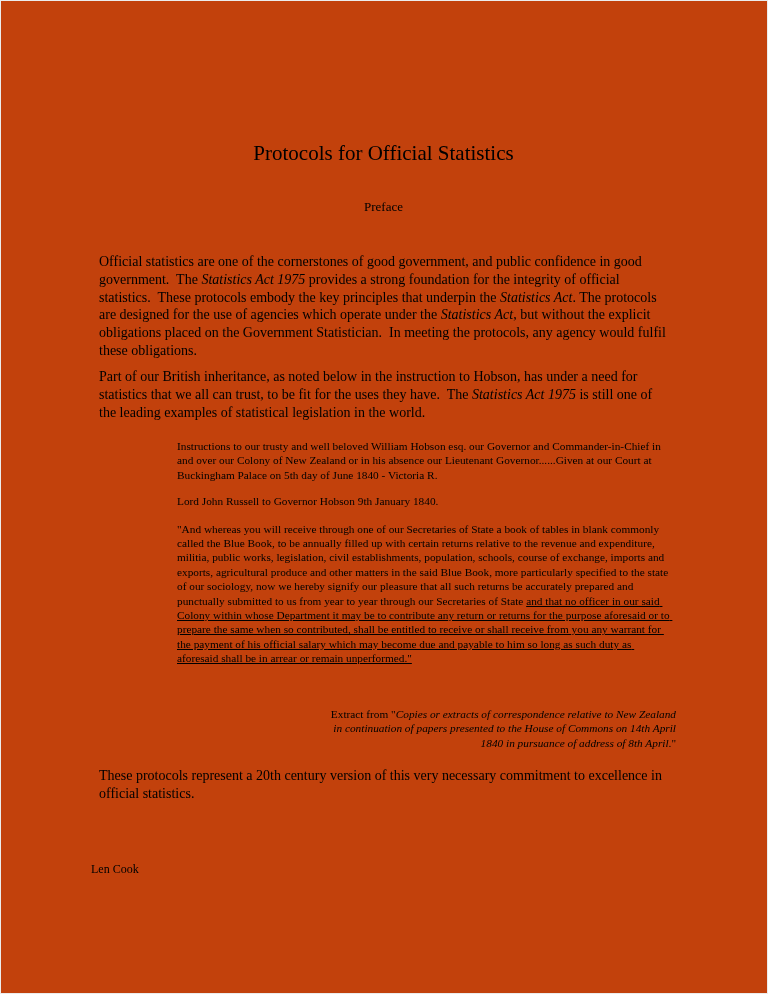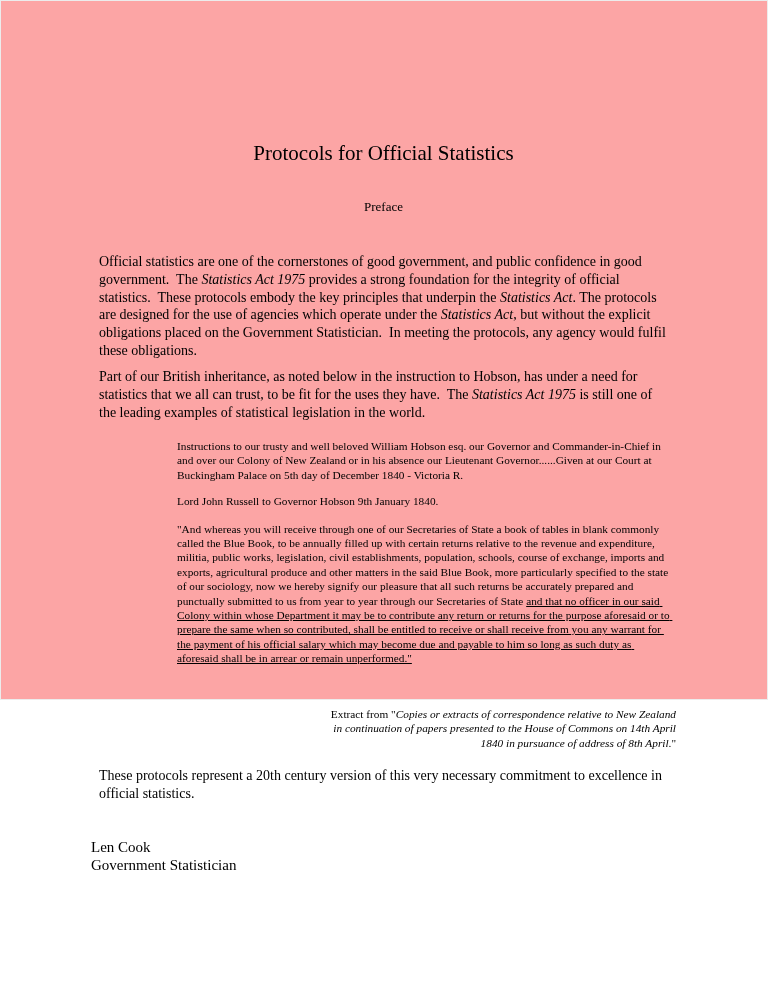--- a/index.html
+++ b/index.html
@@ -10,23 +10,23 @@
   body {
     width: 768px;
     height: 994px;
     font-family: "Liberation Serif", "DejaVu Serif", serif;
     color: #000000;
     overflow: hidden;
   }
   .page {
     box-sizing: border-box;
     width: 768px;
-    height: 700px;
+    height: 994px;
     padding: 141px 92px 0 91px;
-    background: #fca5a5;
+    background: #c2410c;
     box-shadow: inset 0 0 0 1px #ececec;
   }
   .title {
     font-size: 21px;
     font-weight: normal;
     text-align: center;
     margin: 0;
     line-height: 1.15;
   }
   .preface {
@@ -57,50 +57,49 @@
   .quote-2 { margin-top: 12px; }
   .quote-3 { margin-top: 13px; }
   .extract {
     font-size: 11.3px;
     line-height: 14.6px;
     margin: 41px 0 0 232px;
     text-align: right;
     white-space: pre-wrap;
   }
   .signature {
-    margin-top: 36px;
-    font-size: 15px;
+    margin-top: 58px;
+    font-size: 12px;
     line-height: 17.9px;
   }
   .i { font-style: italic; }
   .u { text-decoration: underline; }
 </style>
 </head>
 <body>
 
 <div class="page">
 
   <h1 class="title">Protocols for Official Statistics</h1>
 
   <h2 class="preface">Preface</h2>
 
   <p class="body-para para-intro"><span>Official statistics are one of the cornerstones of good government, and public confidence in good government.  The </span><span class="i">Statistics Act 1975</span><span> provides a strong foundation for the integrity of official statistics.  These protocols embody the key principles that underpin the </span><span class="i">Statistics Act</span><span>. The protocols are designed for the use of agencies which operate under the </span><span class="i">Statistics Act</span><span>, but without the explicit obligations placed on the Government Statistician.  In meeting the protocols, any agency would fulfil these obligations.</span></p>
 
   <p class="body-para para-inheritance"><span>Part of our British inheritance, as noted below in the instruction to Hobson, has under a need for statistics that we all can trust, to be fit for the uses they have.  The </span><span class="i">Statistics Act 1975</span><span> is still one of the leading examples of statistical legislation in the world.</span></p>
 
   <div class="quote-block">
-    <p class="quote quote-1">Instructions to our trusty and well beloved William Hobson esq. our Governor and Commander-in-Chief in and over our Colony of New Zealand or in his absence our Lieutenant Governor......Given at our Court at Buckingham Palace on 5th day of December 1840 - Victoria R.</p>
+    <p class="quote quote-1">Instructions to our trusty and well beloved William Hobson esq. our Governor and Commander-in-Chief in and over our Colony of New Zealand or in his absence our Lieutenant Governor......Given at our Court at Buckingham Palace on 5th day of June 1840 - Victoria R.</p>
 
     <p class="quote quote-2">Lord John Russell to Governor Hobson 9th January 1840.</p>
 
     <p class="quote quote-3"><span>"And whereas you will receive through one of our Secretaries of State a book of tables in blank commonly called the Blue Book, to be annually filled up with certain returns relative to the revenue and expenditure, militia, public works, legislation, civil establishments, population, schools, course of exchange, imports and exports, agricultural produce and other matters in the said Blue Book, more particularly specified to the state of our sociology, now we hereby signify our pleasure that all such returns be accurately prepared and punctually submitted to us from year to year through our Secretaries of State </span><span class="u">and that no officer in our said Colony within whose Department it may be to contribute any return or returns for the purpose aforesaid or to prepare the same when so contributed, shall be entitled to receive or shall receive from you any warrant for the payment of his official salary which may become due and payable to him so long as such duty as aforesaid shall be in arrear or remain unperformed."</span></p>
   </div>
 
   <p class="extract"><span>Extract from "</span><span class="i">Copies or extracts of correspondence relative to New Zealand in continuation of papers presented to the House of Commons on 14th April 1840 in pursuance of address of 8th April</span><span>."</span></p>
 
   <p class="body-para para-closing">These protocols represent a 20th century version of this very necessary commitment to excellence in official statistics.</p>
 
   <div class="signature">
     <div>Len Cook</div>
-    <div>Government Statistician</div>
   </div>
 
 </div>
 
 </body></html>

